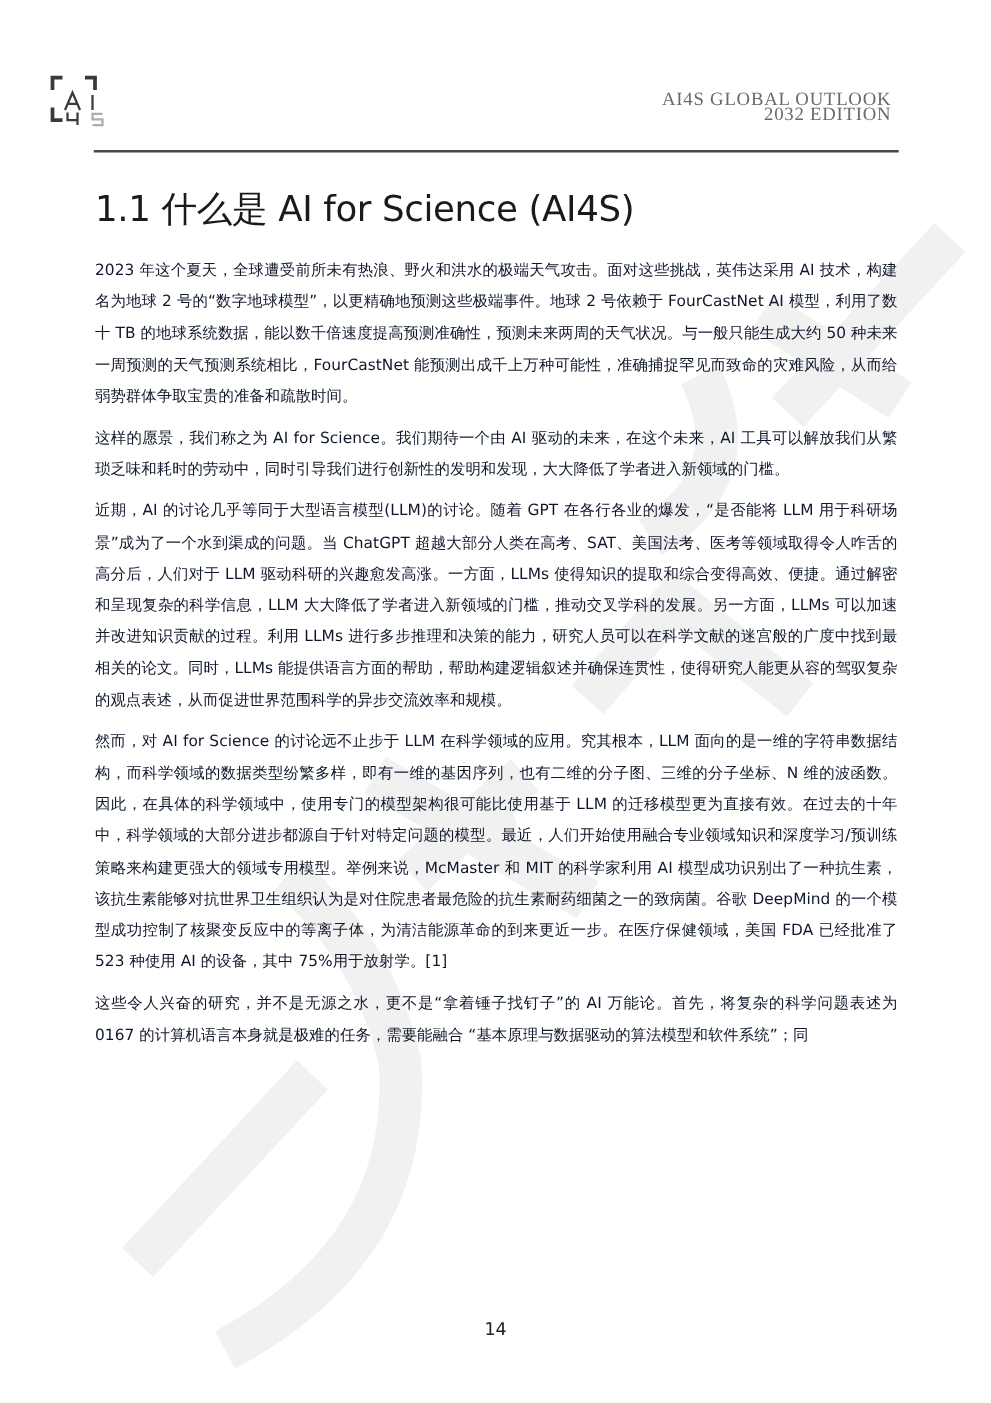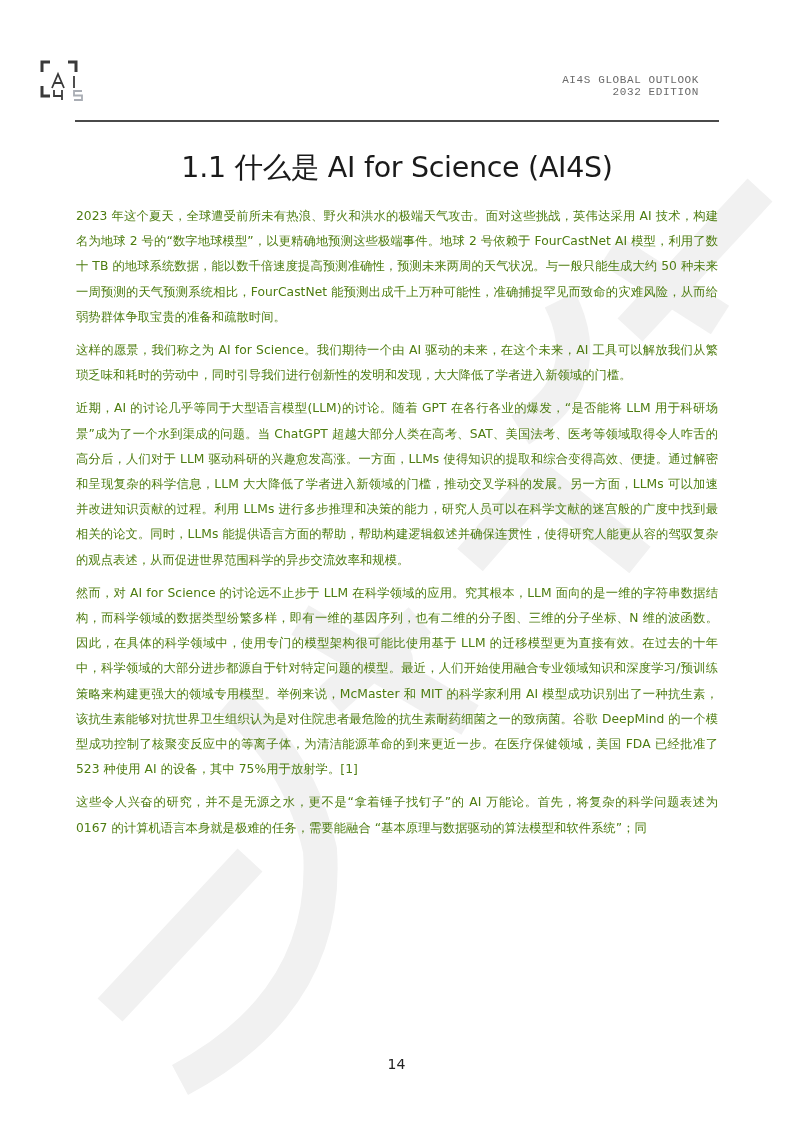--- a/index.html
+++ b/index.html
@@ -1,27 +1,27 @@
 <!DOCTYPE html>
 <html><head>
   <meta charset="utf-8">
   <style>
     html, body { margin: 0; padding: 0; background: #ffffff; }
     body { width: 793px; height: 1122px; position: relative; overflow: hidden;
            font-family: "DejaVu Sans", "Liberation Sans", sans-serif; color: #262626; }
     .watermark { position: absolute; left: 0; top: 0; width: 793px; height: 1122px; pointer-events: none; z-index: 0; }
     .logo { position: absolute; left: 36px; top: 58px; width: 60px; height: 48px; }
-    .header-right { position: absolute; right: 94px; top: 74px; text-align: right;
-                    font-family: Liberation Mono, monospace;
-                    font-size: 11px; line-height: 12px; letter-spacing: 0.6px; color: #6a6a6a; }
+    .header-right { position: absolute; right: 80px; top: 74px; text-align: right;
+                    font-family: Liberation Serif, serif;
+                    font-size: 15px; line-height: 12px; letter-spacing: 0.6px; color: #6a6a6a; }
     .header-rule { position: absolute; left: 75px; top: 120px; width: 644px; height: 2px; background: #4a4a4a; }
     .content { position: absolute; left: 76px; top: 146px; width: 642px; z-index: 1; }
     h1.title { margin: 0 0 14px 0; font-family: "DejaVu Sans", sans-serif; font-weight: 400;
-               font-size: 28.5px; line-height: 44px; color: #1a1a1a; letter-spacing: -0.3px; text-align: center; }
-    p.para { margin: 0 0 8px 0; font-size: 12.3px; line-height: 25.2px; color: #4d7c0f;
+               font-size: 28.5px; line-height: 44px; color: #1a1a1a; letter-spacing: -0.3px; }
+    p.para { margin: 0 0 8px 0; font-size: 12.3px; line-height: 25.2px; color: #0f172a;
              text-align: justify; letter-spacing: 0.05px; }
     .page-number { position: absolute; left: 0; width: 793px; top: 1056px; text-align: center;
                    font-size: 14px; color: #222; }
   </style>
 </head>
 <body>
 
 <svg class="watermark" viewBox="0 0 793 1122">
   <g fill="none" stroke="#f1f1f1" stroke-width="34" stroke-linecap="butt">
 

